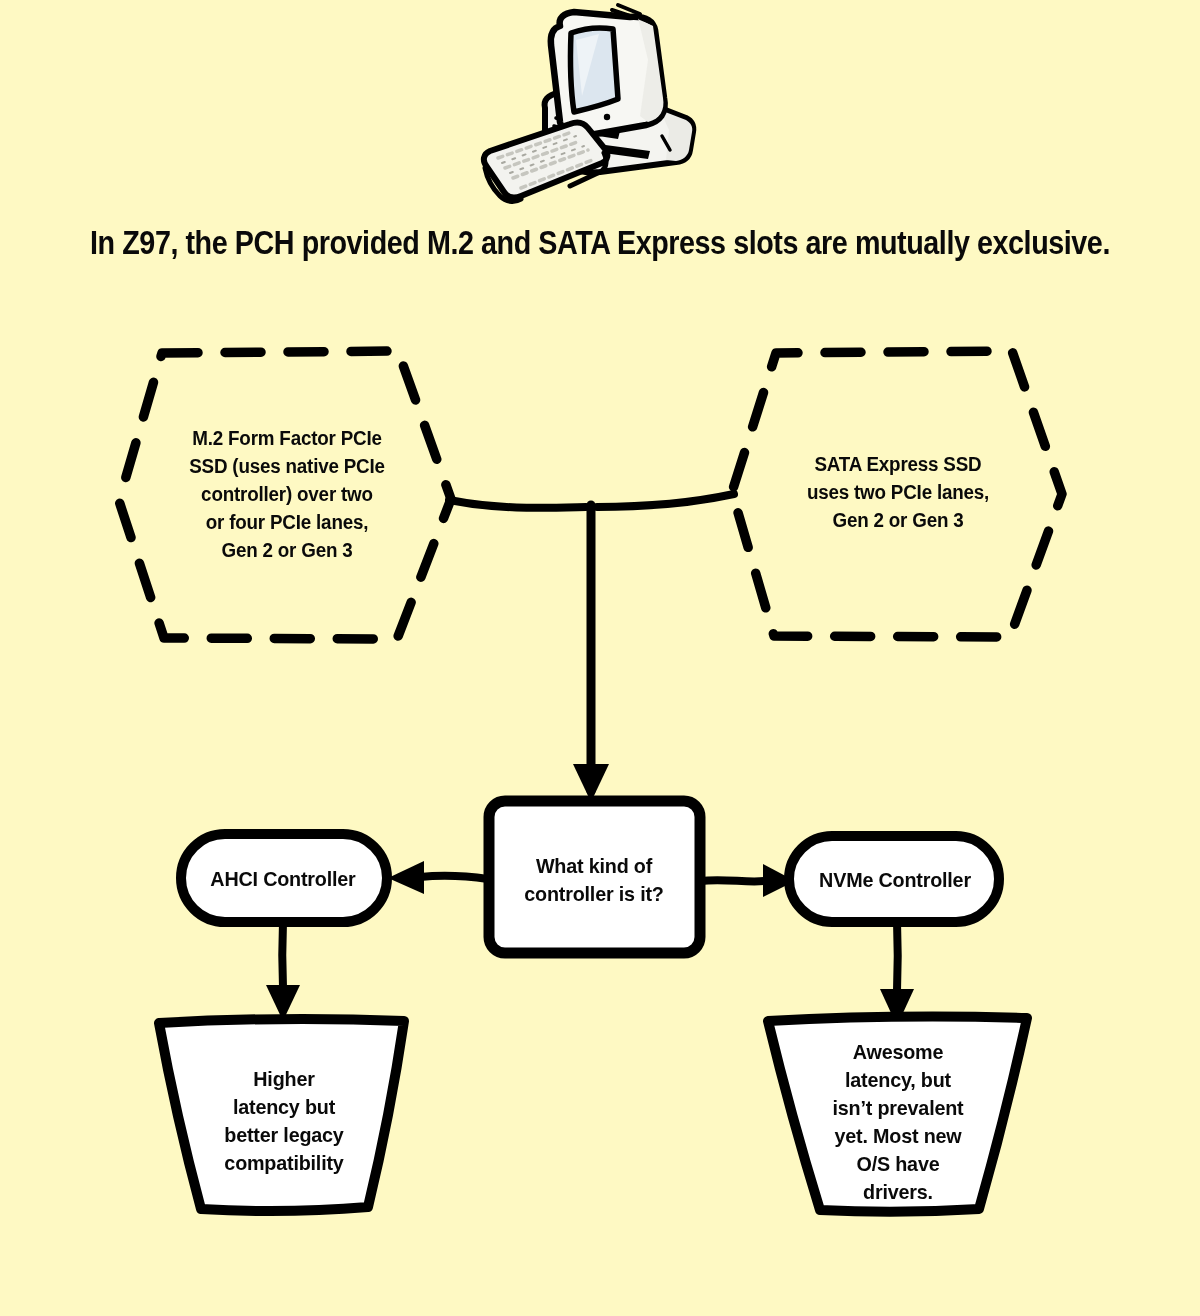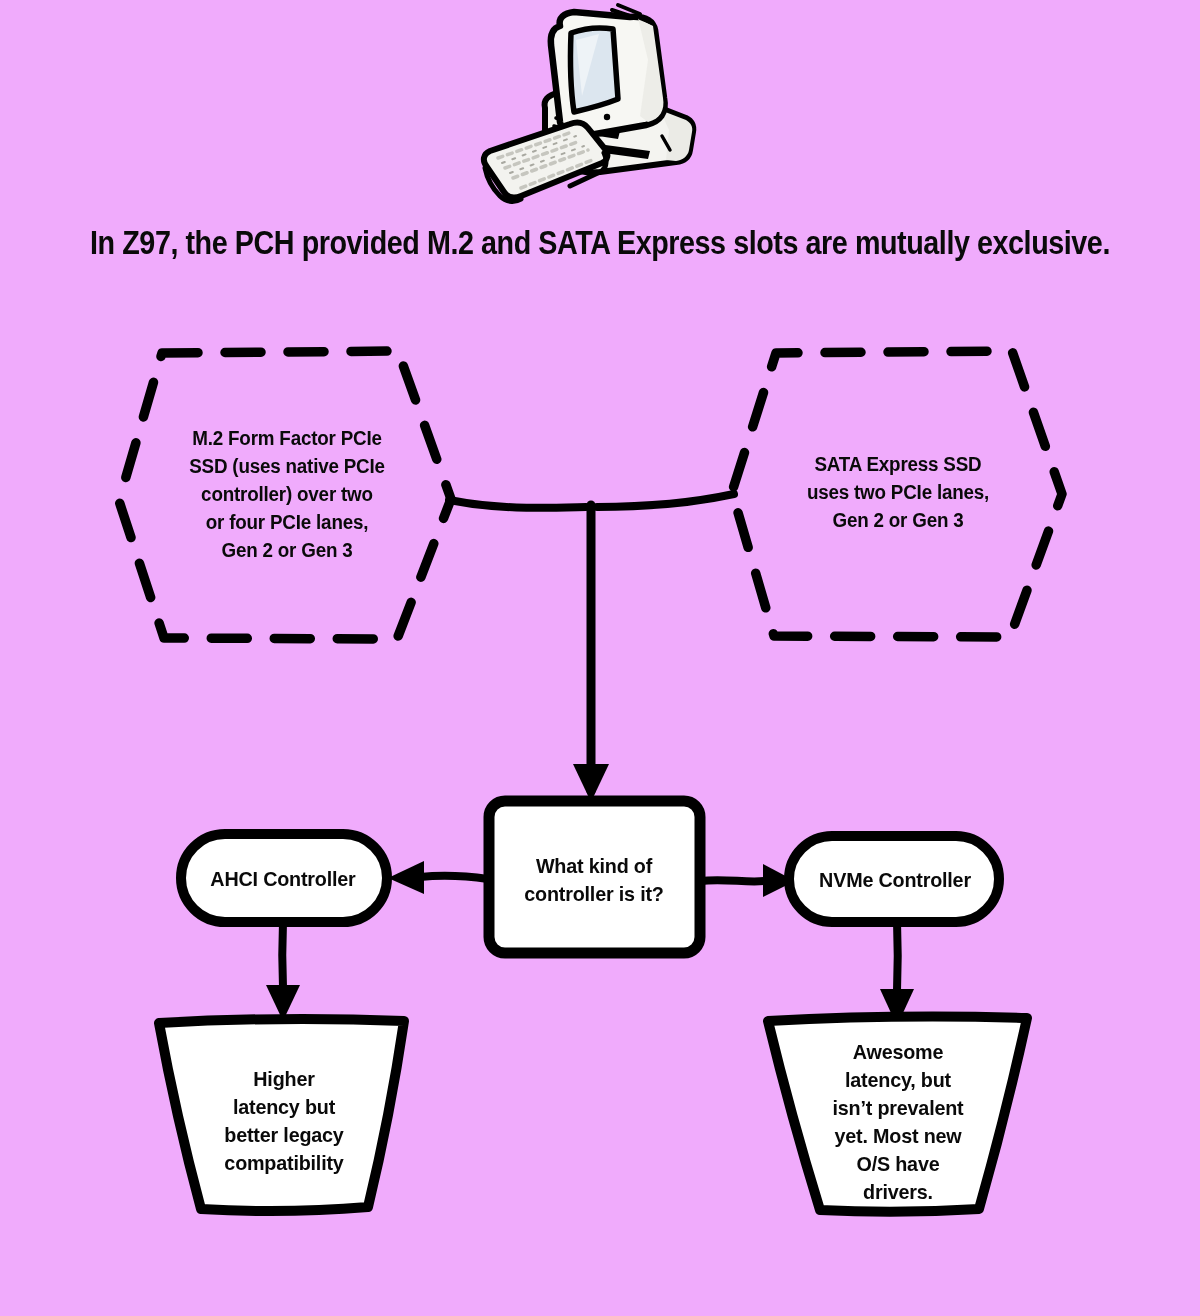--- a/index.html
+++ b/index.html
@@ -1,17 +1,17 @@
 <!DOCTYPE html>
 <html><head>
 <meta charset="utf-8">
 <style>
   html,body { margin:0; padding:0; background:#ffffff; }
   .page {
-    position:relative; width:1200px; height:1316px; background:#f0abfc;
+    position:relative; width:1200px; height:1316px; background:#fef9c3;
     font-family:"Liberation Sans", sans-serif; overflow:hidden;
   }
   svg.canvas { position:absolute; left:0; top:0; width:1200px; height:1316px; }
   .title {
     position:absolute; top:224px; left:0; width:1200px; text-align:center;
     font-size:33px; font-weight:bold; letter-spacing:-0.5px; color:#0a0a0a;
     transform:scaleX(0.87); transform-origin:center; white-space:nowrap;
   }
   .lbl {
     position:absolute; transform:translate(-50%,-50%) scaleX(0.94);

